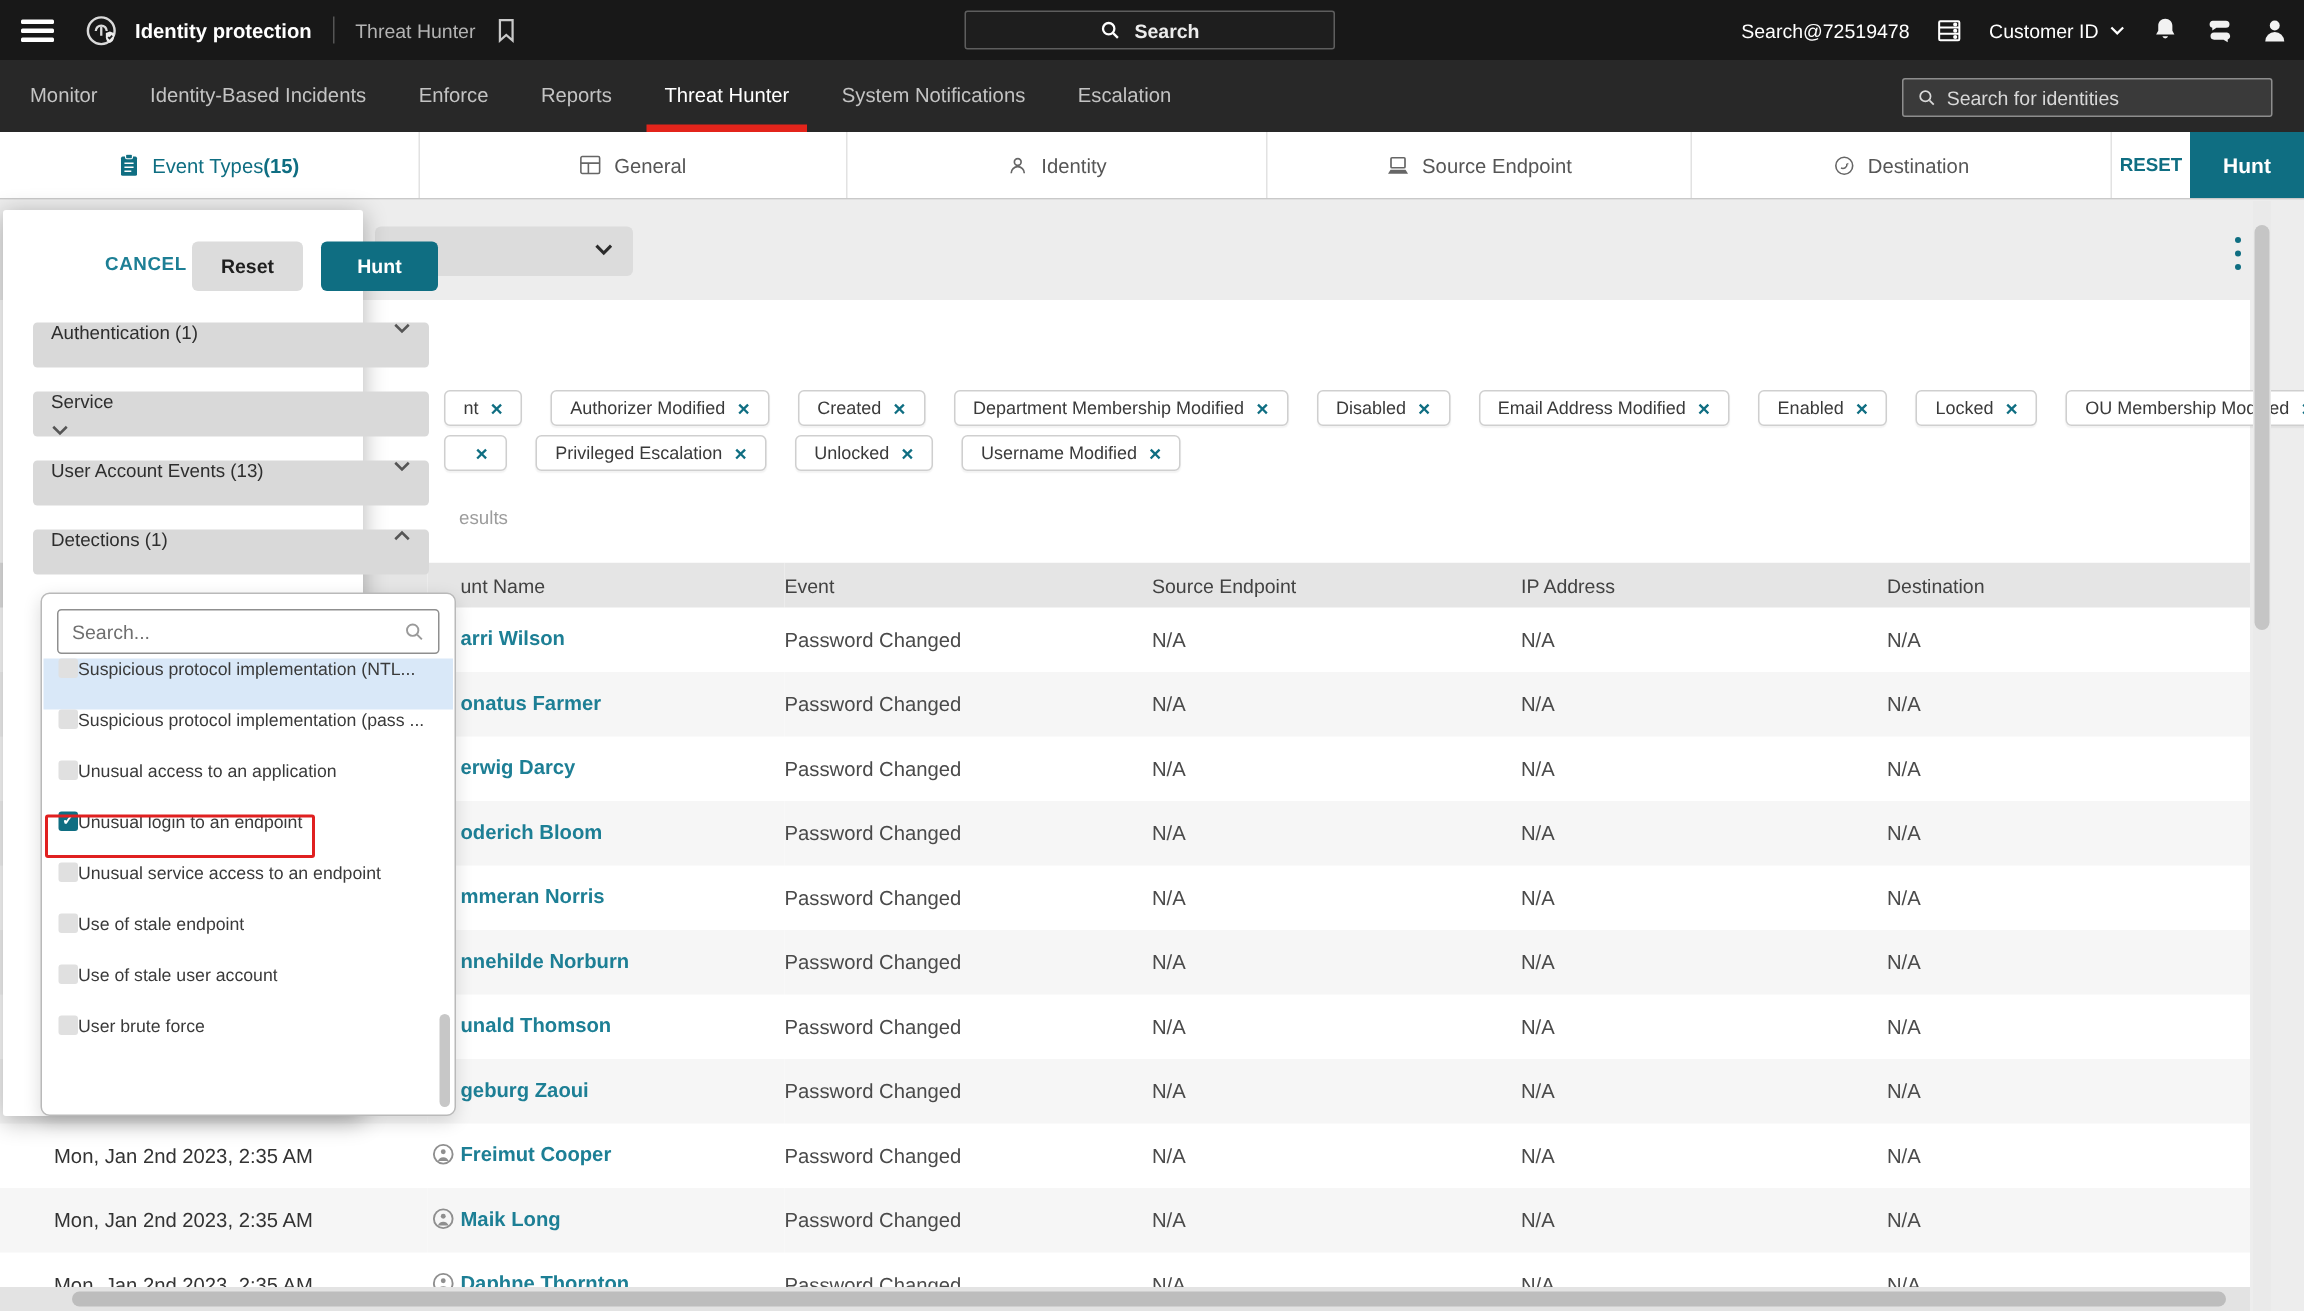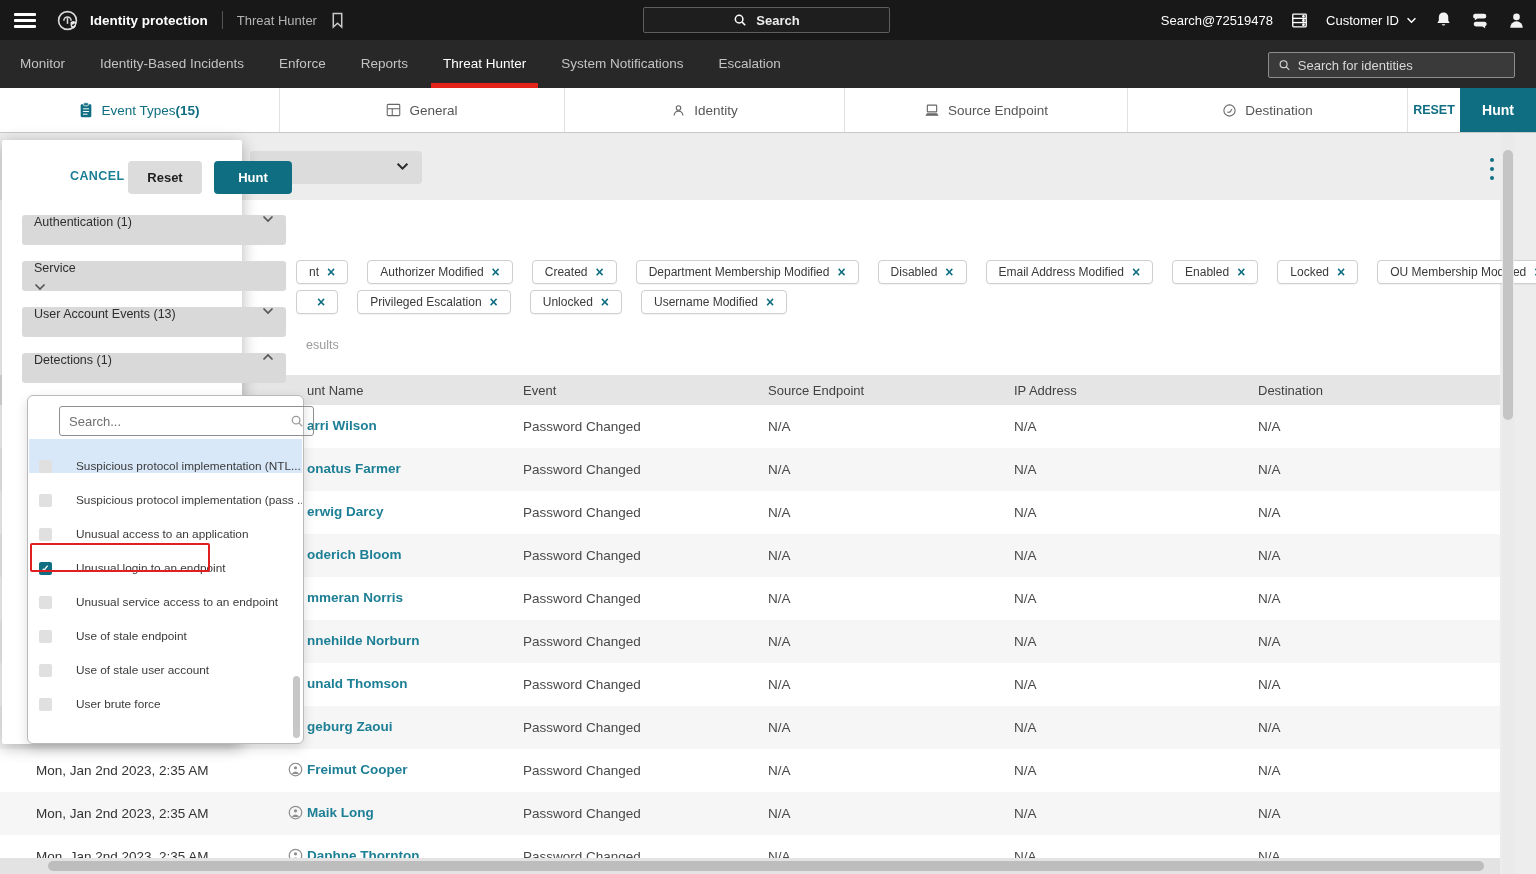--- a/index.html
+++ b/index.html
@@ -73,25 +73,25 @@
 
   
   .panel { position:absolute; left:2px; top:140px; width:240px; height:604px; background:#fff; border-radius:2px; box-shadow:0 3px 16px rgba(0,0,0,.30); z-index:40; }
   .p-cancel { position:absolute; left:68px; top:29px; color:#1d7f95; font-weight:700; font-size:12.5px; letter-spacing:.4px; cursor:pointer; background:none; border:none; font-family:"Liberation Sans", sans-serif; }
   .p-reset { position:absolute; left:126px; top:21px; width:74px; height:33px; background:#dcdcdc; border:none; border-radius:4px; font-weight:700; font-size:13px; color:#1f1f1f; cursor:pointer; font-family:"Liberation Sans", sans-serif; }
   .p-hunt { position:absolute; left:212px; top:21px; width:78px; height:33px; background:#0f6e82; border:none; border-radius:4px; font-weight:700; font-size:13px; color:#fff; cursor:pointer; font-family:"Liberation Sans", sans-serif; }
   .acc { position:absolute; left:20px; width:264px; height:30px; background:#d9d9d9; border-radius:3px; display:flex; align-items:flex-start; justify-content:space-between; padding:0 12px; font-size:12.5px; color:#2e2e2e; cursor:pointer; }
   .acc1 { top:75px; } .acc2 { top:121px;flex-direction:column; } .acc3 { top:167px; } .acc4 { top:213px; }
 
   .dlist { position:absolute; left:25px; top:255px; width:277px; height:349px; background:#fff; border:1px solid #b9b9b9; border-radius:6px; box-shadow:0 4px 12px rgba(0,0,0,.14); }
-  .dsearch { position:absolute; left:10px; top:10px; width:255px; height:30px; border:1px solid #8f8f8f; border-radius:3px; display:flex; align-items:center; padding:0 9px; gap:6px;margin-left:21px; }
+  .dsearch { position:absolute; left:10px; top:10px; width:255px; height:30px; border:1px solid #8f8f8f; border-radius:3px; display:flex; align-items:center; padding:0 9px; gap:6px; }
   .dsearch input { border:none; outline:none; flex:1; font-size:13px; color:#333; font-family:"Liberation Sans", sans-serif; min-width:0; }
   .dsearch input::placeholder { color:#6f6f6f; }
   .ditems { position:absolute; top:43px; left:1px; right:1px; }
-  .ditem { position:relative; height:34px; display:flex; align-items:flex-end; padding-left:10px; gap:24px; cursor:pointer; }
+  .ditem { position:relative; height:34px; display:flex; align-items:flex-start; padding-left:10px; gap:0; cursor:pointer; }
   .ditem.hl { background:#d9e8f8; }
   .dlabel { font-size:11.8px; color:#3a3a3a; white-space:nowrap; overflow:hidden; }
   .cbx { width:13px; height:13px; background:#e0e0e0; border-radius:2px; flex:none; cursor:pointer; }
   .cbx.on { background:#0f6e82; color:#fff; font-size:10px; line-height:13px; text-align:center; font-weight:700; }
   .redbox { position:absolute; left:1px; top:2px; width:180px; height:29px; border:2px solid #e02020; border-radius:2px; pointer-events:none; }
   .dscroll { position:absolute; right:3px; top:280px; width:7px; height:62px; background:#c7c7c7; border-radius:4px; cursor:pointer; }
 </style>
 </head>
 <body>
 

